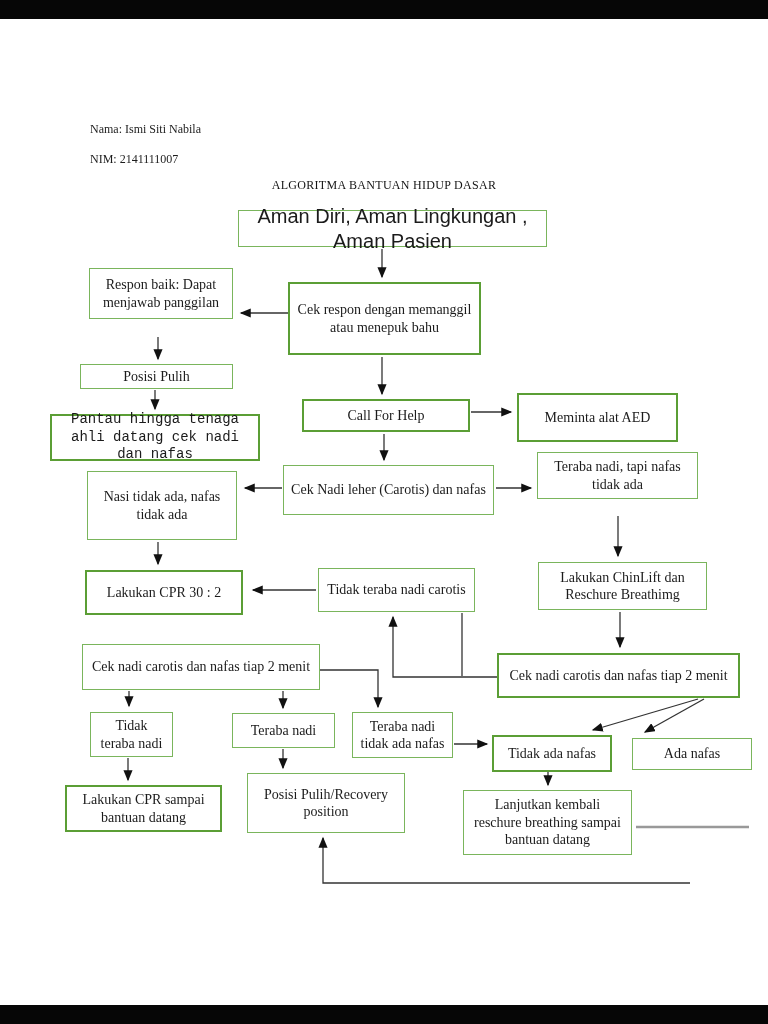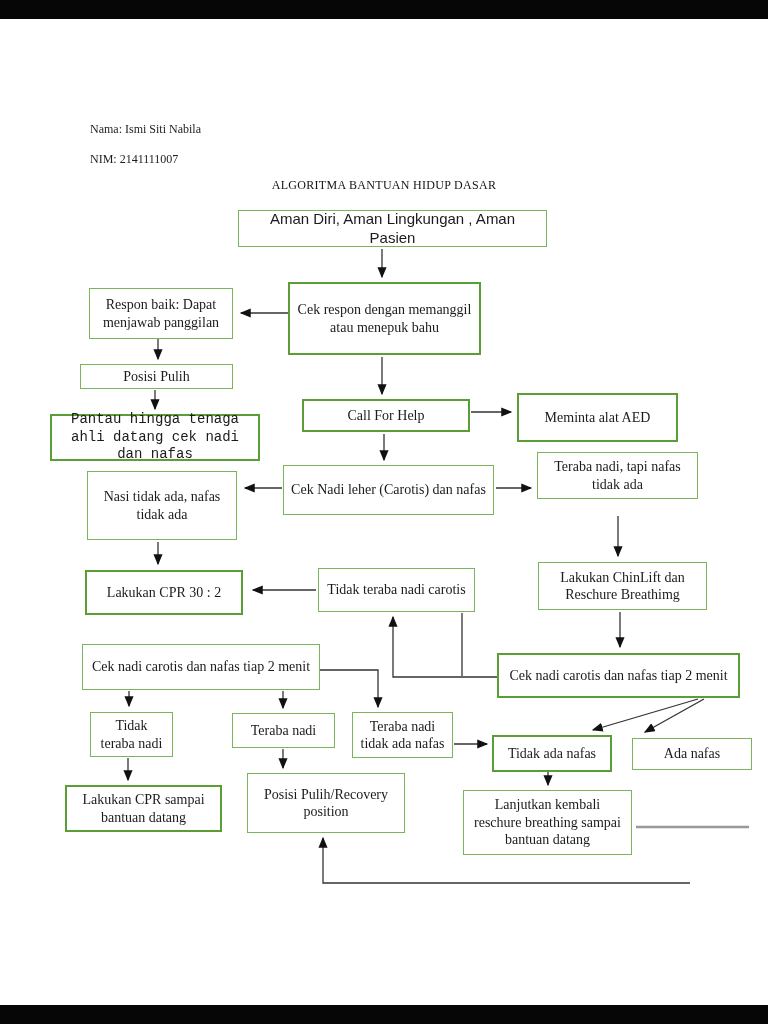--- a/index.html
+++ b/index.html
@@ -30,21 +30,21 @@
     background:#ffffff;
     display:flex;align-items:center;justify-content:center;
     text-align:center;
     font-size:14px;line-height:1.25;
     color:#1b1b1b;
     box-sizing:border-box;
     padding:2px 6px;
     white-space:pre-line;
   }
   .node.thick{border:2.5px solid #5b9e35;}
-  .node.sans{font-family:"Liberation Sans", sans-serif;font-size:15px;}
+  .node.sans{font-family:"Liberation Sans", sans-serif;font-size:20px;}
   svg.connectors{position:absolute;left:0;top:0;pointer-events:none;}
 </style>
 </head>
 <body>
 
 <div class="letterbox top"></div>
 <div class="letterbox bottom"></div>
 
 <div class="meta-line" style="top:122px;">Nama: Ismi Siti Nabila</div>
 <div class="meta-line" style="top:152px;">NIM: 2141111007</div>
@@ -83,21 +83,21 @@
     <line x1="548" y1="772" x2="548" y2="785" marker-end="url(#ah)"></line>
     <polyline points="690,883 323,883 323,838" marker-end="url(#ah)"></polyline>
   </g>
   <line x1="636" y1="827" x2="749" y2="827" stroke="#999" stroke-width="2.5"></line>
 </svg>
 
 <div class="node sans" style="left:238px;top:210px;width:309px;height:37px;">Aman Diri, Aman Lingkungan , Aman Pasien</div>
 
 <div class="node thick" style="left:288px;top:282px;width:193px;height:73px;">Cek respon dengan memanggil atau menepuk bahu</div>
 
-<div class="node" style="left:89px;top:288px;width:144px;height:51px;">Respon baik: Dapat menjawab panggilan</div>
+<div class="node" style="left:89px;top:268px;width:144px;height:51px;">Respon baik: Dapat menjawab panggilan</div>
 
 <div class="node" style="left:80px;top:364px;width:153px;height:25px;">Posisi Pulih</div>
 
 <div class="node thick" style="left:50px;top:414px;width:210px;height:47px;font-family:Liberation Mono, monospace;">Pantau hingga tenaga ahli datang cek nadi dan nafas</div>
 
 <div class="node thick" style="left:302px;top:399px;width:168px;height:33px;">Call For Help</div>
 
 <div class="node thick" style="left:517px;top:393px;width:161px;height:49px;">Meminta alat AED</div>
 
 <div class="node" style="left:283px;top:465px;width:211px;height:50px;">Cek Nadi leher (Carotis) dan nafas</div>

